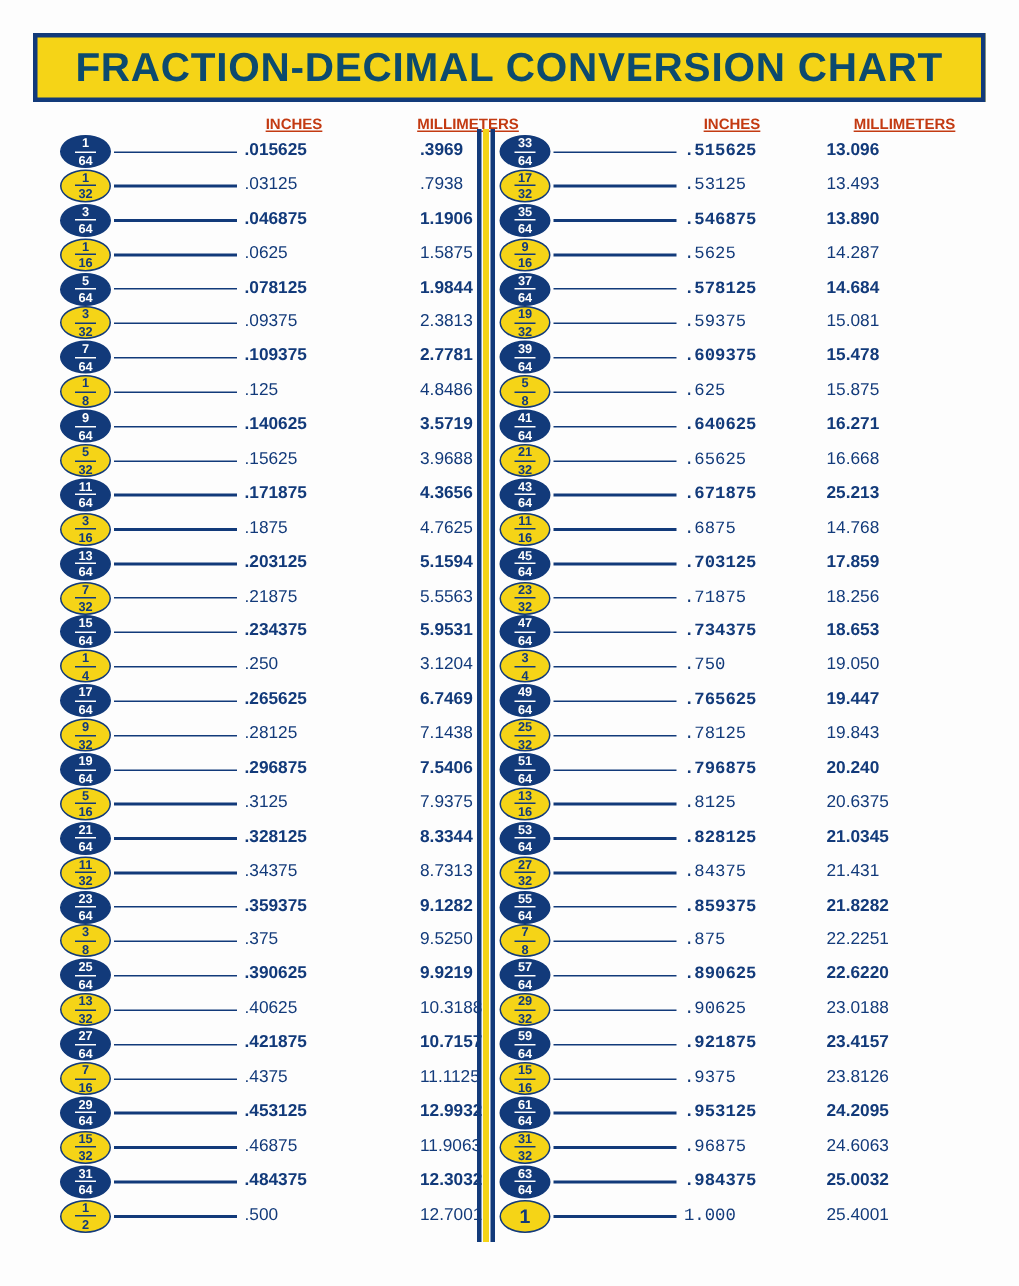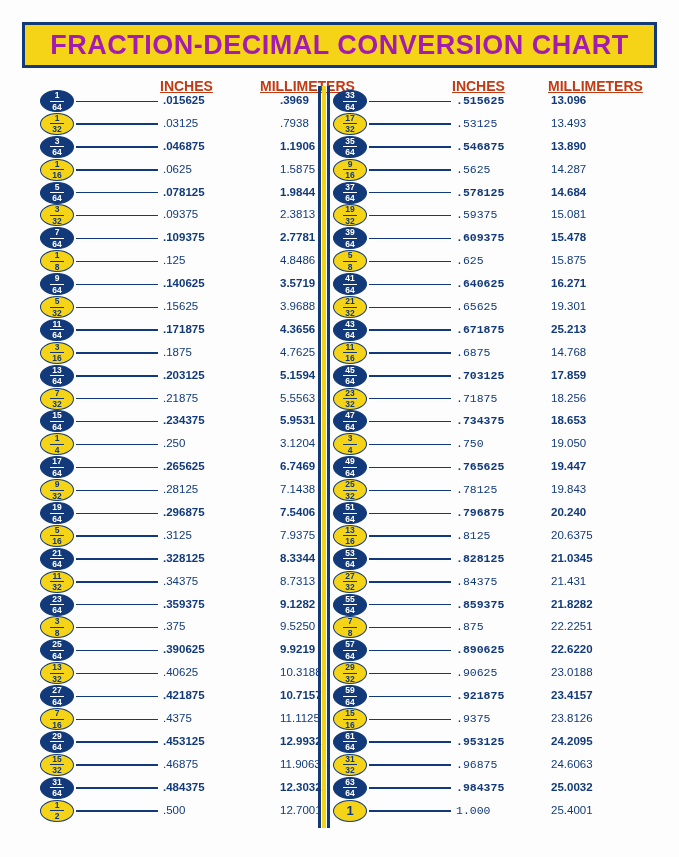--- a/index.html
+++ b/index.html
@@ -17,35 +17,36 @@
   }
   .title-bar{
     position:absolute;
     left:22px;top:22px;width:635px;height:46px;
     background:#f5d417;
     border:3px solid #123a7a;
     box-sizing:border-box;
     display:flex;align-items:center;justify-content:center;
   }
   .title-text{
-    color:#a21caf;
+    color:#0c4a6e;
     font-size:27px;
     font-weight:bold;
     letter-spacing:0.5px;
     white-space:nowrap;
   }
   .headers{
     position:absolute;left:0;top:78px;width:679px;height:16px;
   }
   .hdr{
     position:absolute;
     color:#c33a12;
-    font-size:14px;
+    font-size:10px;
     font-weight:bold;
     text-decoration:underline;
+    text-align:center;
   }
   .hdr.inches-l{left:160px;top:0;width:72px;}
   .hdr.mm-l{left:260px;top:0;width:104px;}
   .hdr.inches-r{left:452px;top:0;width:72px;}
   .hdr.mm-r{left:548px;top:0;width:110px;}
 
   .divider{
     position:absolute;
     top:86px;left:318px;width:12px;height:742px;
   }
@@ -545,21 +546,21 @@
         <div class="mm bold">16.271</div>
       </div>
       <div class="row">
         <div class="frac yellow">
           <span class="num">21</span>
           <span class="bar"></span>
           <span class="den">32</span>
         </div>
         <div class="leader"></div>
         <div class="dec">.65625</div>
-        <div class="mm">19.301</div>
+        <div class="mm">16.668</div>
       </div>
       <div class="row">
         <div class="frac blue">
           <span class="num">43</span>
           <span class="bar"></span>
           <span class="den">64</span>
         </div>
         <div class="leader"></div>
         <div class="dec bold">.671875</div>
         <div class="mm bold">25.213</div>

